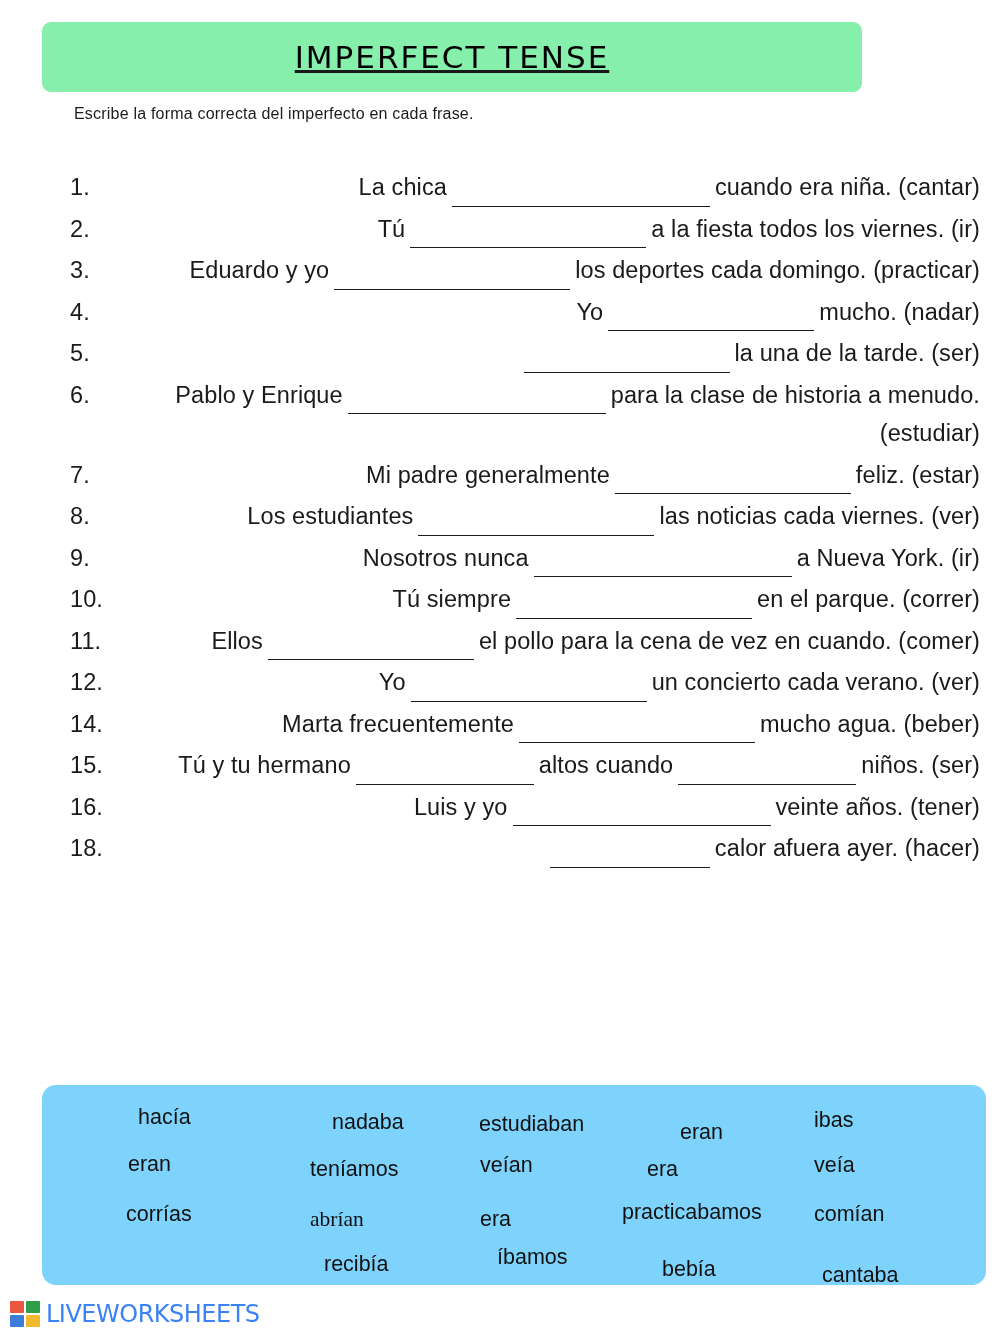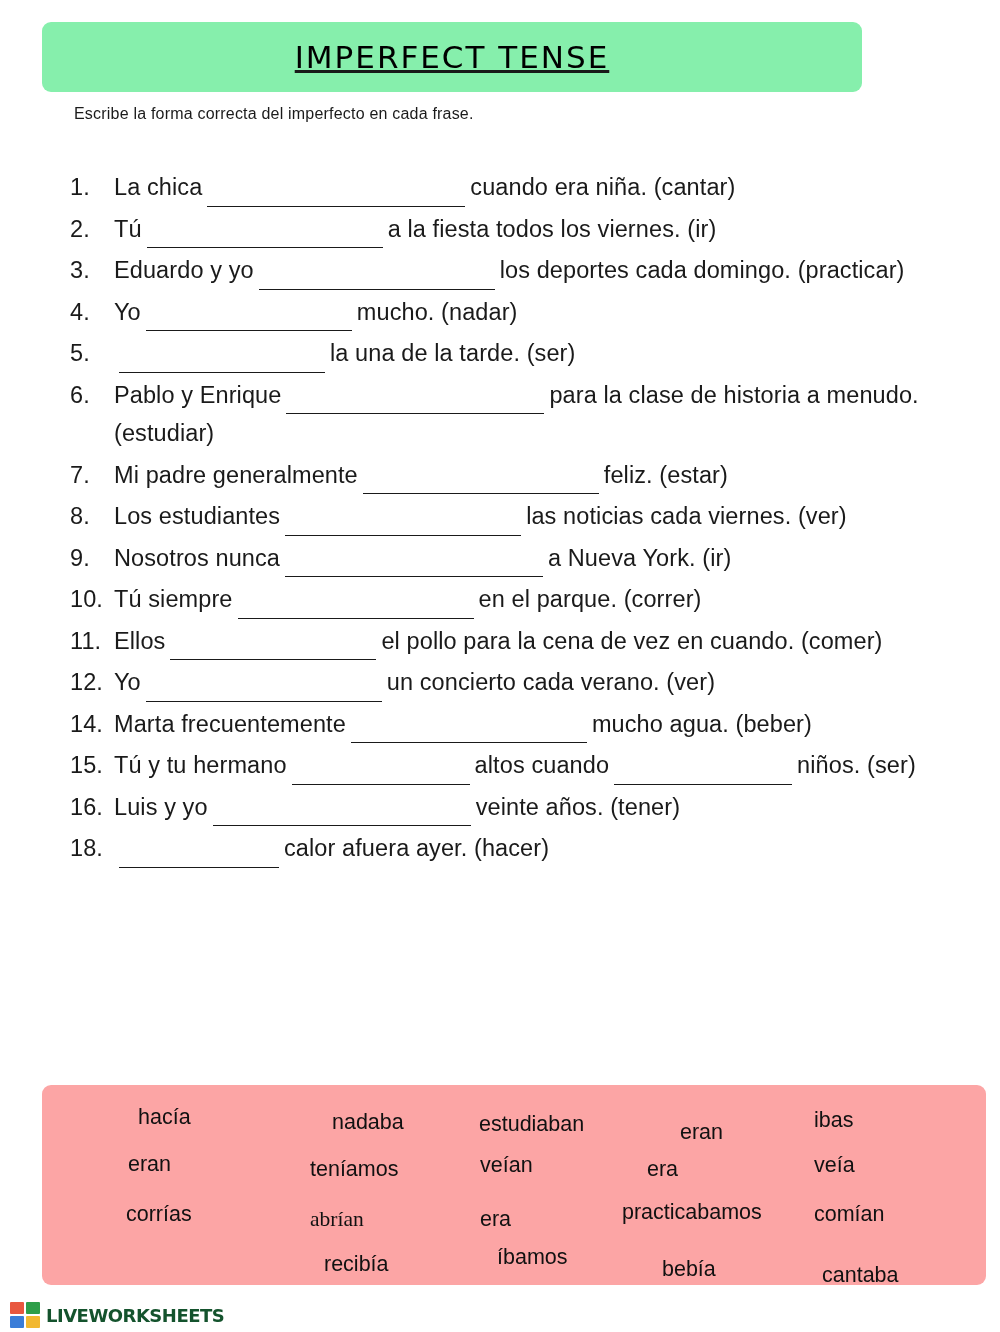--- a/index.html
+++ b/index.html
@@ -65,20 +65,21 @@
     letter-spacing: 0.1px;
   }
   .q-num {
     min-width: 44px;
     text-align: left;
     flex: 0 0 auto;
     white-space: pre;
   }
   .q-body {
     flex: 1 1 auto;
+    text-align: right;
   }
   .blank {
     display: inline-block;
     border-bottom: 1.6px solid #1a1a1a;
     vertical-align: bottom;
     height: 26px;
     margin: 0 5px;
   }
   .b-xl { width: 258px; }
   .b-lg { width: 236px; }
@@ -86,22 +87,22 @@
   .b-sm { width: 178px; }
   .b-xs { width: 160px; }
 
   
   .wordbank {
     position: absolute;
     left: 42px;
     top: 1085px;
     width: 944px;
     height: 200px;
-    background: #fca5a5;
-    border-radius: 9px;
+    background: #7dd3fc;
+    border-radius: 14px;
   }
   .wb-word {
     position: absolute;
     font-size: 21.5px;
     color: #111;
     white-space: nowrap;
     font-family: "Liberation Sans", sans-serif;
   }
   
   .footer {
@@ -115,23 +116,23 @@
   .logo-grid {
     width: 30px;
     height: 26px;
     display: grid;
     grid-template-columns: 1fr 1fr;
     grid-template-rows: 1fr 1fr;
     gap: 2px;
   }
   .logo-grid i { display: block; border-radius: 1px; }
   .logo-text {
-    font-size: 18px;
-    font-weight: bold;
-    color: #14532d;
+    font-size: 24px;
+    font-weight: normal;
+    color: #3b82f6;
     letter-spacing: -0.5px;
     font-family: "DejaVu Sans", sans-serif;
   }
 </style>
 </head>
 <body>
 
 <div class="page">
 
   <div class="title-banner">

